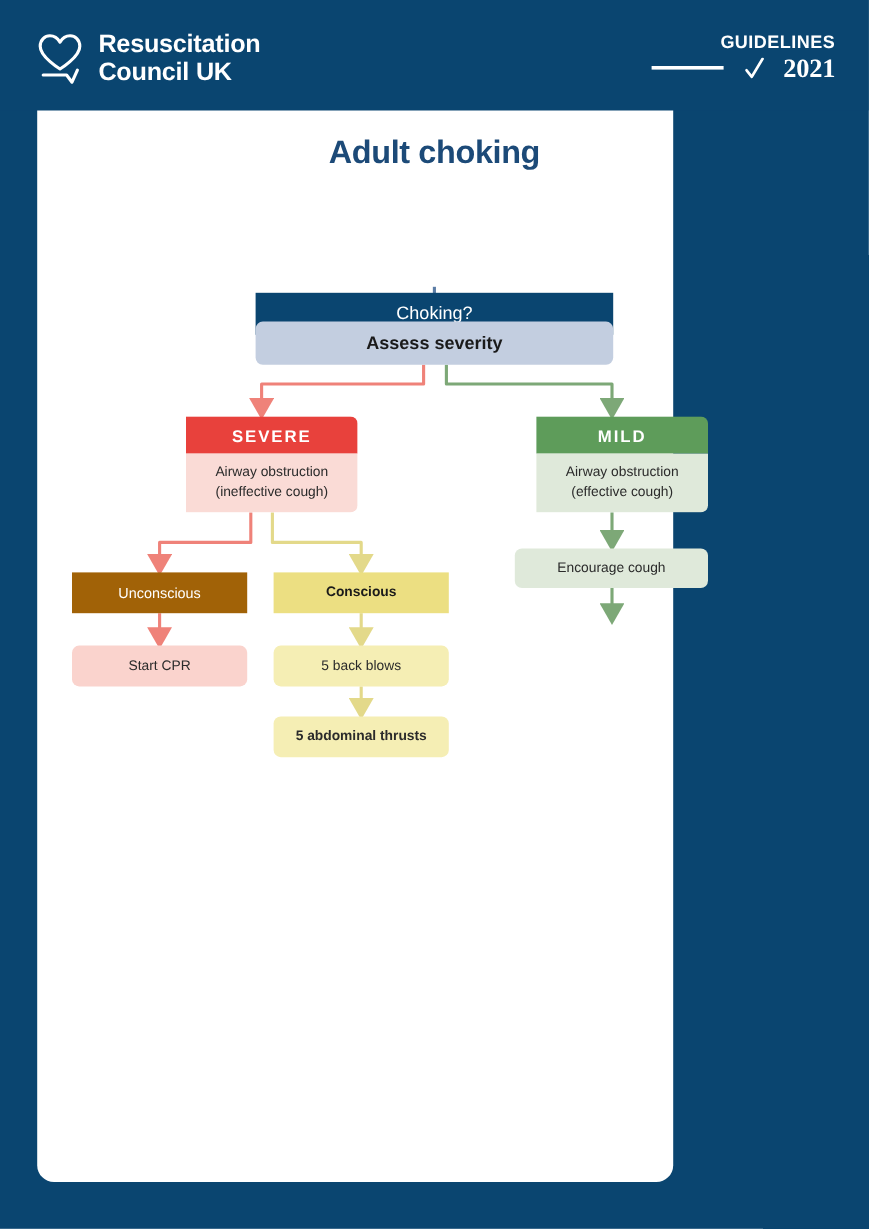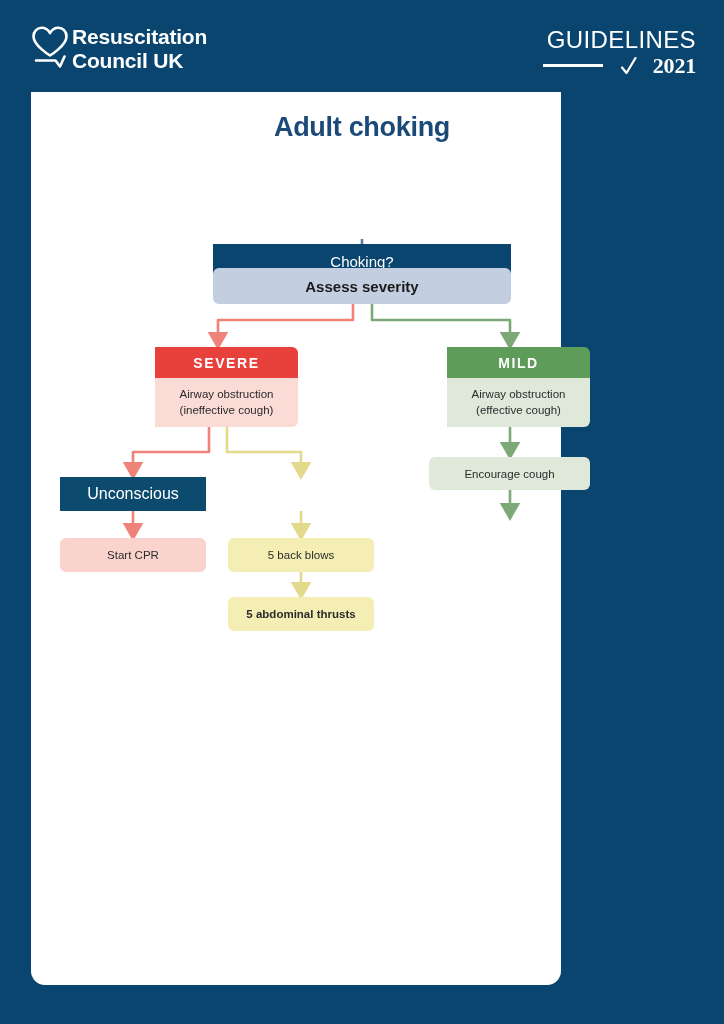--- a/index.html
+++ b/index.html
@@ -20,22 +20,22 @@
     width: 724px;
     height: 92px;
     background: #0a4570;
   }
 
   .brand {
     position: absolute;
     left: 29px;
     top: 25px;
     display: flex;
-    align-items: flex-start;
-    gap: 1px;
+    align-items: center;
+    gap: 11px;
   }
 
   .brand-logo { width: 42px; height: 44px; flex: none; }
 
   .brand-text {
     color: #ffffff;
     font-size: 21px;
     font-weight: bold;
     line-height: 1.12;
     letter-spacing: -0.2px;
@@ -44,22 +44,22 @@
 
   .guidelines {
     position: absolute;
     right: 28px;
     top: 28px;
     text-align: right;
     color: #ffffff;
   }
 
   .guidelines-word {
-    font-size: 24px;
-    font-weight: normal;
+    font-size: 15px;
+    font-weight: bold;
     letter-spacing: 0.4px;
     line-height: 1;
     display: block;
   }
 
   .guidelines-yearrow {
     display: flex;
     align-items: center;
     justify-content: flex-end;
     gap: 16px;
@@ -189,23 +189,23 @@
   .g-severe .group-body { background: #fadbd6; height: 49px; }
 
   .g-mild { left: 398px; top: 255px; width: 161px; height: 80px; }
   .g-mild .group-head { background: #5e9c5a; }
   .g-mild .group-body { background: #dfe9da; height: 49px; }
 
   
   .n-unconscious {
     left: 29px; top: 385px;
     width: 146px; height: 34px;
-    background: #0c4a6e;
-    color: #ffffff;
-    font-size: 16px;
+    background: #a16207;
+    color: #ffffff;
+    font-size: 12px;
   }
 
   
   .n-conscious {
     left: 197px; top: 385px;
     width: 146px; height: 34px;
     background: #ecdf82;
     color: #1a1a1a;
     font-size: 11.5px;
     font-weight: bold;
@@ -345,20 +345,21 @@
     </div>
 
     <div class="group g-mild">
       <div class="group-head">MILD</div>
       <div class="group-body">Airway obstruction
 (effective cough)</div>
     </div>
 
     <div class="node n-unconscious">Unconscious</div>
 
+    <div class="node n-conscious">Conscious</div>
 
     <div class="node n-startcpr">Start CPR</div>
 
     <div class="node n-backblows">5 back blows</div>
 
     <div class="node n-thrusts">5 abdominal thrusts</div>
 
     <div class="node n-encourage">Encourage cough</div>
 
 

